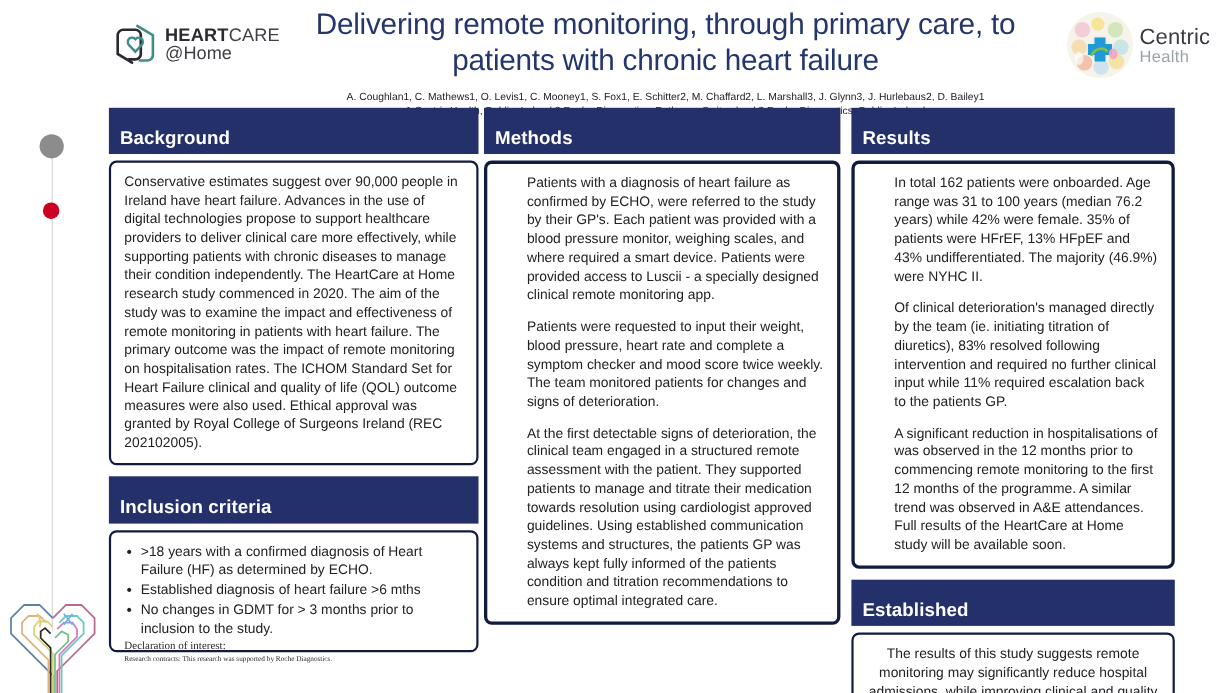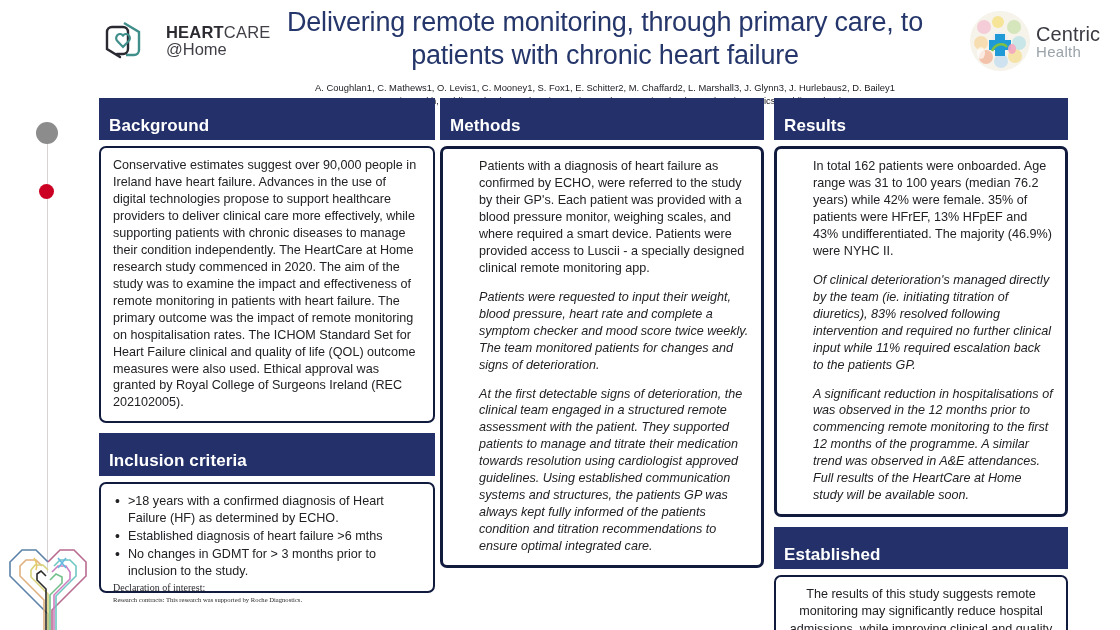--- a/index.html
+++ b/index.html
@@ -33,21 +33,21 @@
   }
 
   
   .header {
     position: absolute; left: 0; top: 0;
     width: 1120px; height: 92px;
   }
   .logo-left {
     position: absolute; left: 99px; top: 14px;
     width: 146px; height: 52px;
-    display: flex; align-items: center; gap: 21px;
+    display: flex; align-items: center; gap: 5px;
   }
   .hc-mark { width: 46px; height: 46px; flex: 0 0 46px; }
   .hc-word { line-height: 1.02; padding-top: 2px; }
   .hc-word .l1 { font-size: 16.5px; letter-spacing: .2px; color: #3f3f46; }
   .hc-word .l1 b { font-weight: 700; color: #2b2b31; }
   .hc-word .l2 { font-size: 16.5px; color: #3f3f46; }
 
   .title-wrap {
     position: absolute; left: 250px; top: 6px; width: 710px;
     text-align: center;
@@ -92,21 +92,21 @@
     background: #ffffff;
     padding: 9px 12px 10px 12px;
   }
   .sec-box.thick { border-width: 3px; padding-left: 36px; }
 
   .body-text {
     font-size: 12.6px;
     line-height: 1.345;
     color: #222226;
   }
-  .body-text + .body-text { margin-top: 12px; font-style: italic; }
+  .body-text + .body-text { margin-top: 12px; }
 
   .bullets { list-style: none; }
   .bullets li {
     position: relative;
     padding-left: 15px;
     font-size: 12.6px;
     line-height: 1.36;
     color: #222226;
     margin-bottom: 1px;
   }

